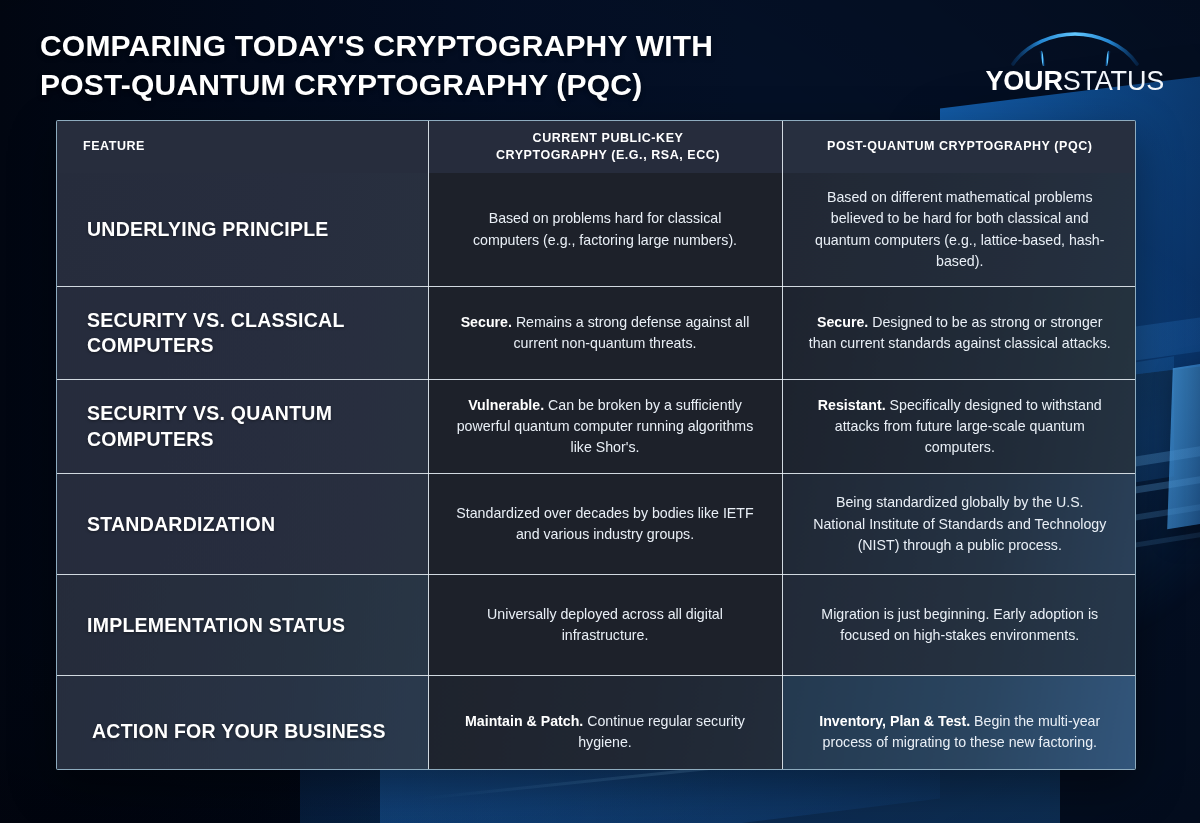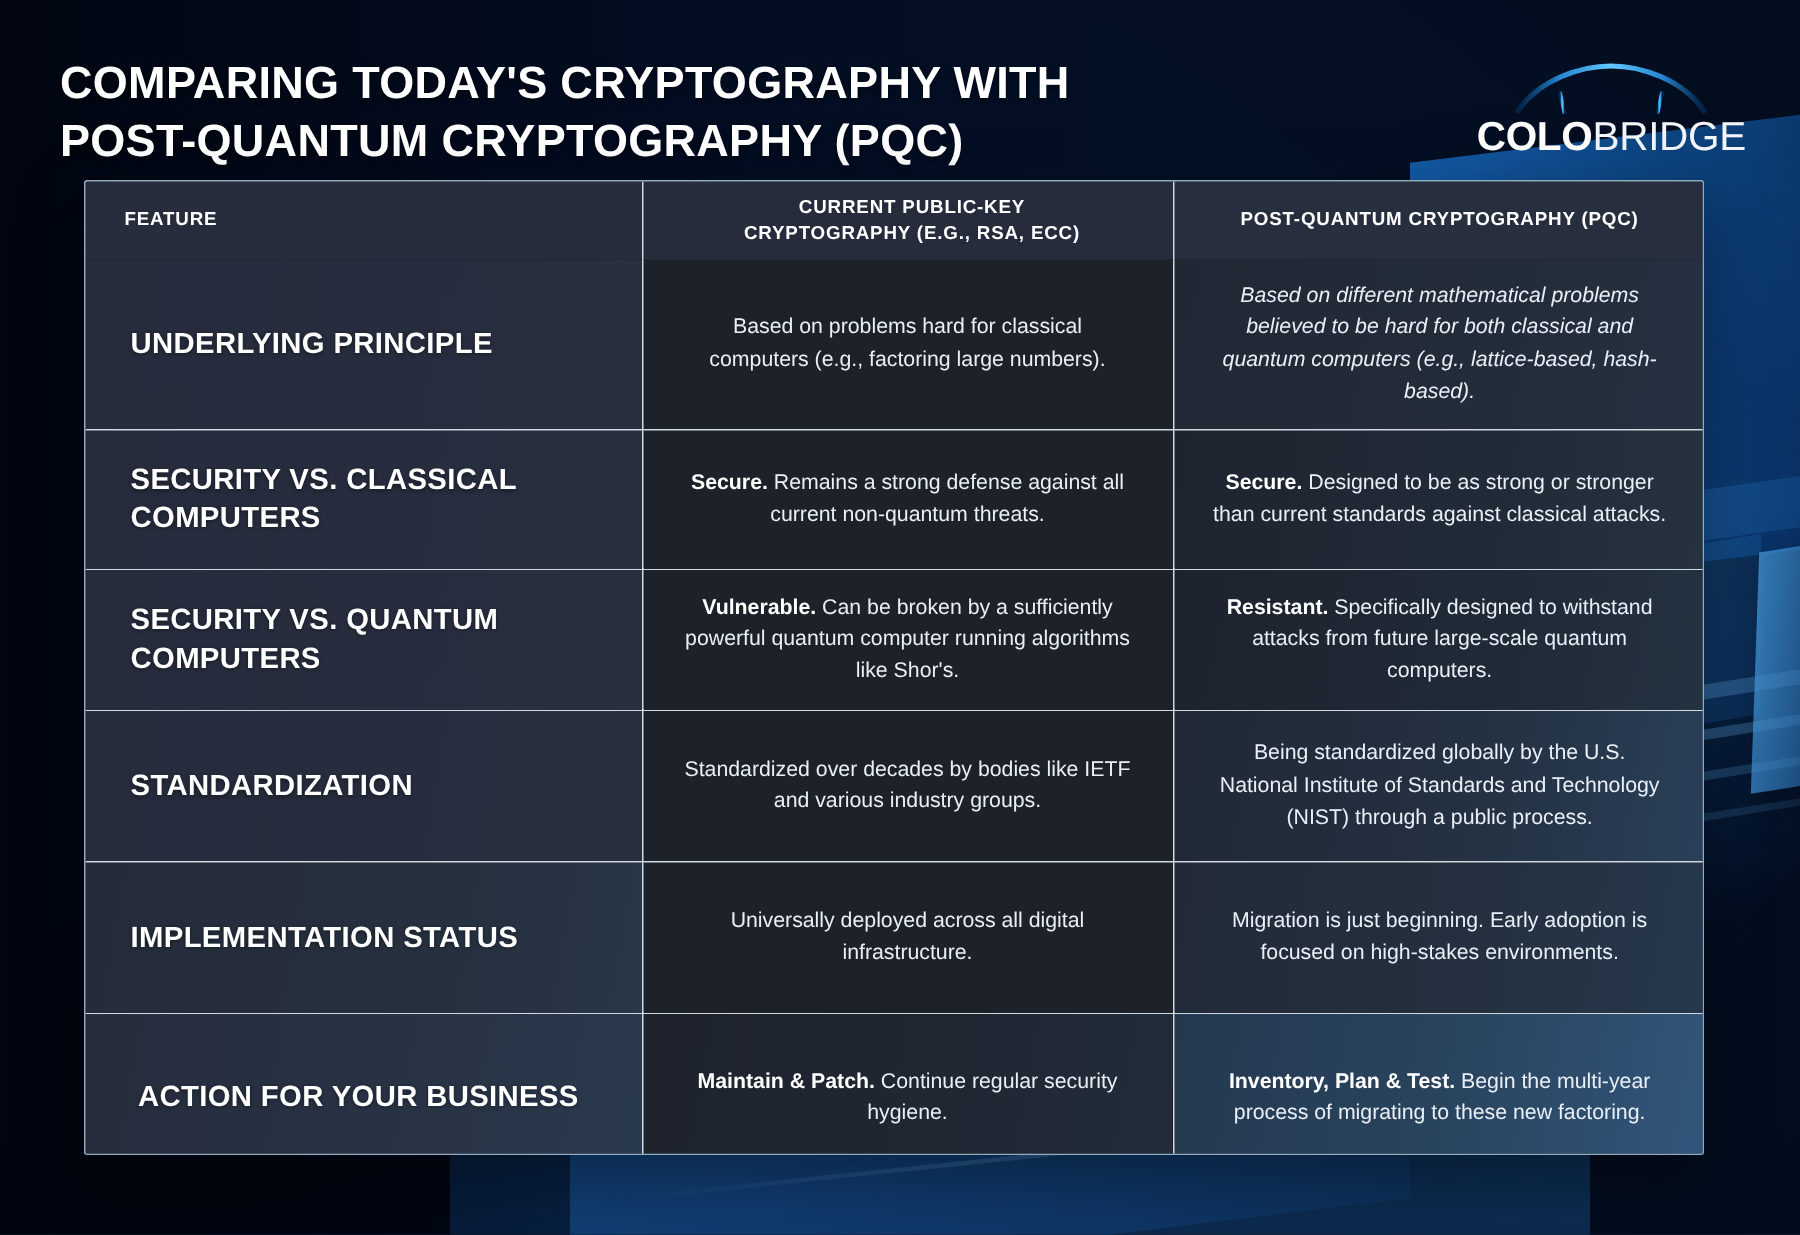--- a/index.html
+++ b/index.html
@@ -88,21 +88,21 @@
   .el3{ left:420px; bottom:50px; width:520px; opacity:.45; }
   .bg-vignette{
     position:absolute; inset:0;
     background: radial-gradient(115% 105% at 30% 40%, rgba(0,0,0,0) 40%, rgba(0,0,0,0.35) 100%);
   }
 
   
   .header{
     position:absolute; left:0; top:0; width:1200px; height:118px;
     display:flex; align-items:flex-start; justify-content:space-between;
-    padding: 36px 30px 0 40px;
+    padding: 26px 30px 0 40px;
   }
   .title{
     color:#ffffff;
     font-size:30px;
     font-weight:bold;
     letter-spacing:0.2px;
     line-height:1.30;
     text-transform:uppercase;
     text-shadow: 0 2px 5px rgba(0,0,0,0.45);
     max-width:820px;
@@ -149,21 +149,21 @@
   }
   .tbl tr > *:last-child{ border-right:none; }
   .tbl tr:last-child > *{ border-bottom:none; }
 
   
   .col-feature{ background: linear-gradient(100deg,#262c3c 0%, #272d3e 60%, #28303f 100%); }
   .col-current{ background: linear-gradient(100deg,#1c2029 0%, #1d2franz 50%, #1f242e 100%); background-color:#1d212a; }
   .col-pqc   { background: linear-gradient(100deg,#222a38 0%, #24303f 55%, #26384c 100%); }
 
   
-  tr.r0 .col-pqc{ background: linear-gradient(100deg,#212834 0%, #232c3a 60%, #253141 100%); font-style: italic; }
+  tr.r0 .col-pqc{ background: linear-gradient(100deg,#212834 0%, #232c3a 60%, #253141 100%); }
   tr.r1 .col-pqc{ background: linear-gradient(100deg,#1e242f 0%, #212b38 60%, #25333f 100%); margin-left: 16px; }
   tr.r2 .col-pqc{ background: linear-gradient(100deg,#1d232e 0%, #202a37 60%, #243241 100%); }
   tr.r3 .col-pqc{ background: linear-gradient(100deg,#202835 0%, #243243 60%, #2a4059 100%); }
   tr.r4 .col-pqc{ background: linear-gradient(100deg,#223murky 0%, #26384d 55%, #2e4d6d 100%); background-color:#24364a; }
   tr.r5 .col-pqc{ background: linear-gradient(100deg,#24394f 0%, #2a4560 55%, #32567c 100%); }
 
   tr.r4 .col-feature{ background: linear-gradient(100deg,#252b3a 0%, #26303f 60%, #283646 100%); }
   tr.r5 .col-feature{ background: linear-gradient(100deg,#262d3d 0%, #283345 60%, #2a3a4e 100%); padding-left: 35px; }
   tr.r5 .col-current{ background: linear-gradient(100deg,#1e232d 0%, #202733 60%, #222c3a 100%); }
 
@@ -250,21 +250,21 @@
           <stop offset="78%" stop-color="#2a9bf0" stop-opacity="0.85"></stop>
           <stop offset="100%" stop-color="#0f5fae" stop-opacity="0.25"></stop>
         </linearGradient>
       </defs>
       <path d="M2 32 C 16 11, 44 2, 64 2 C 84 2, 112 11, 126 32" fill="none" stroke="url(#arcg)" stroke-width="3.4" stroke-linecap="round"></path>
       <path d="M30 20 L33 33" stroke="url(#arcg)" stroke-width="2.6" stroke-linecap="round" fill="none"></path>
       <path d="M64 3 L64 33" stroke="url(#arcg)" stroke-width="2.6" stroke-linecap="round" fill="none"></path>
       <path d="M98 20 L95 33" stroke="url(#arcg)" stroke-width="2.6" stroke-linecap="round" fill="none"></path>
     </svg>
     <div class="logo-word">
-      <span class="b1">COLO</span><span class="b2">BRIDGE</span>
+      <span class="b1">YOUR</span><span class="b2">STATUS</span>
     </div>
   </div>
 
 </div>
 
 <div class="table-wrap">
   <table class="tbl">
     <colgroup>
         <col class="c1">
         <col class="c2">

